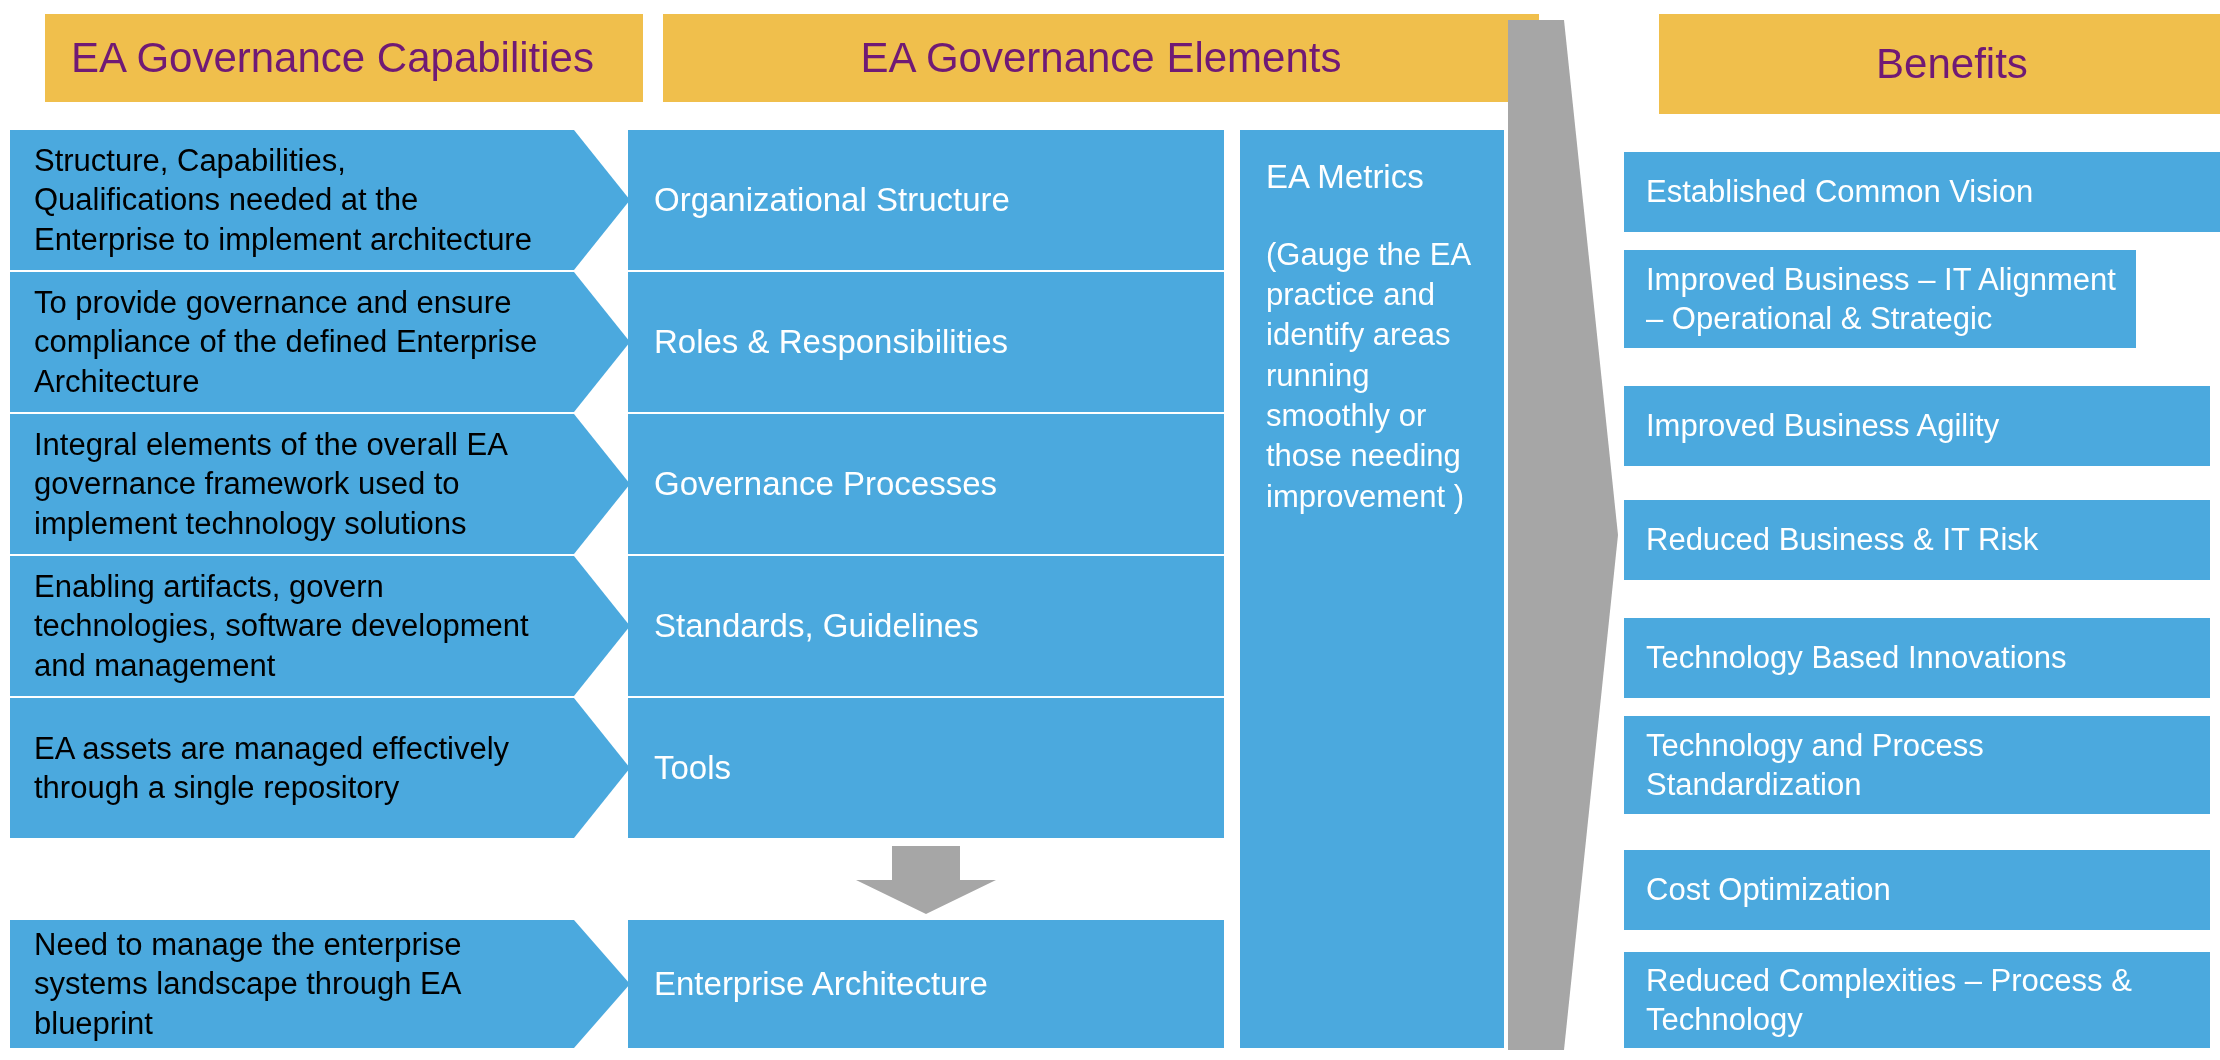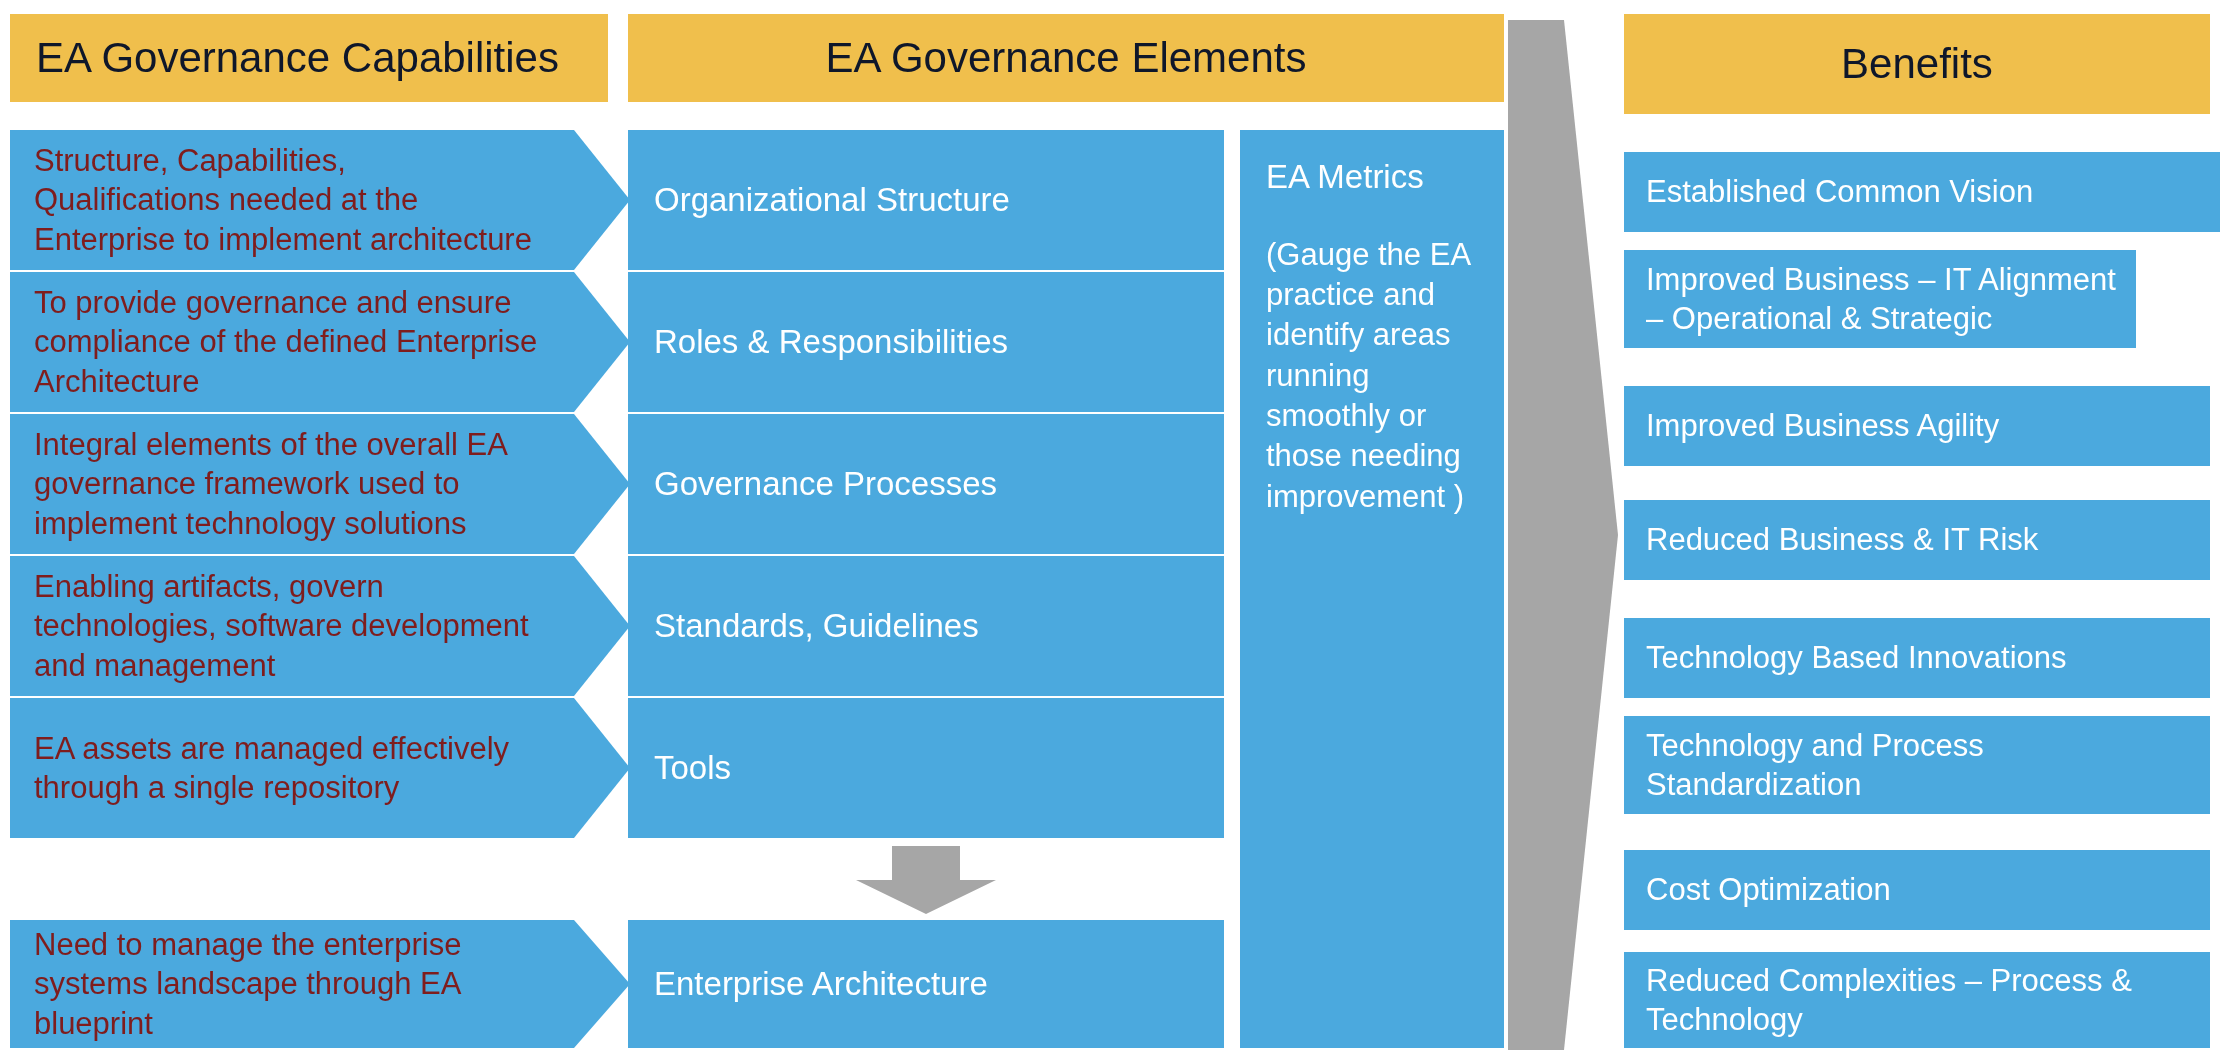--- a/index.html
+++ b/index.html
@@ -16,24 +16,25 @@
   .canvas {
     position: relative;
     width: 2220px;
     height: 1060px;
   }
 
   
   .col-header {
     position: absolute;
     background: #f0bf4c;
-    color: #0f172a;
+    color: #701a75;
     display: flex;
     align-items: center;
     box-sizing: border-box;
+    margin-left: 35px;
   }
   .col-header.left-align {
     justify-content: flex-start;
     padding-left: 26px;
   }
   .col-header.center-align {
     justify-content: center;
   }
   .col-header span {
     font-size: 42px;
@@ -52,21 +53,21 @@
     display: block;
     font-size: 31px;
     line-height: 1.26;
     font-weight: 400;
   }
 
   
   .chevron {
     position: absolute;
     background: #4ba9de;
-    color: #7f1d1d;
+    color: #000000;
     box-sizing: border-box;
     display: flex;
     align-items: center;
     padding-left: 24px;
     padding-right: 90px;
     clip-path: polygon(0 0, calc(100% - 56px) 0, 100% 50%, calc(100% - 56px) 100%, 0 100%);
   }
   .chevron .txt {
     display: block;
     font-size: 31px;

